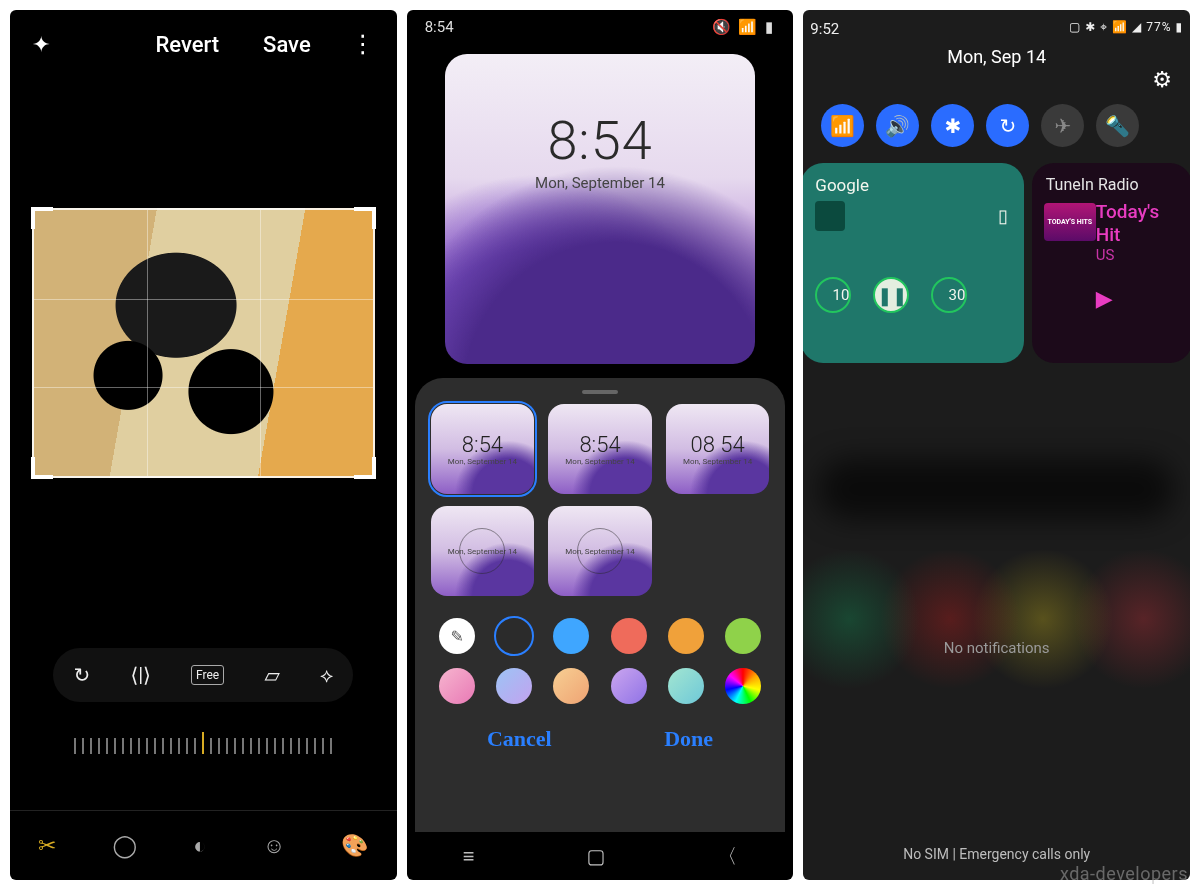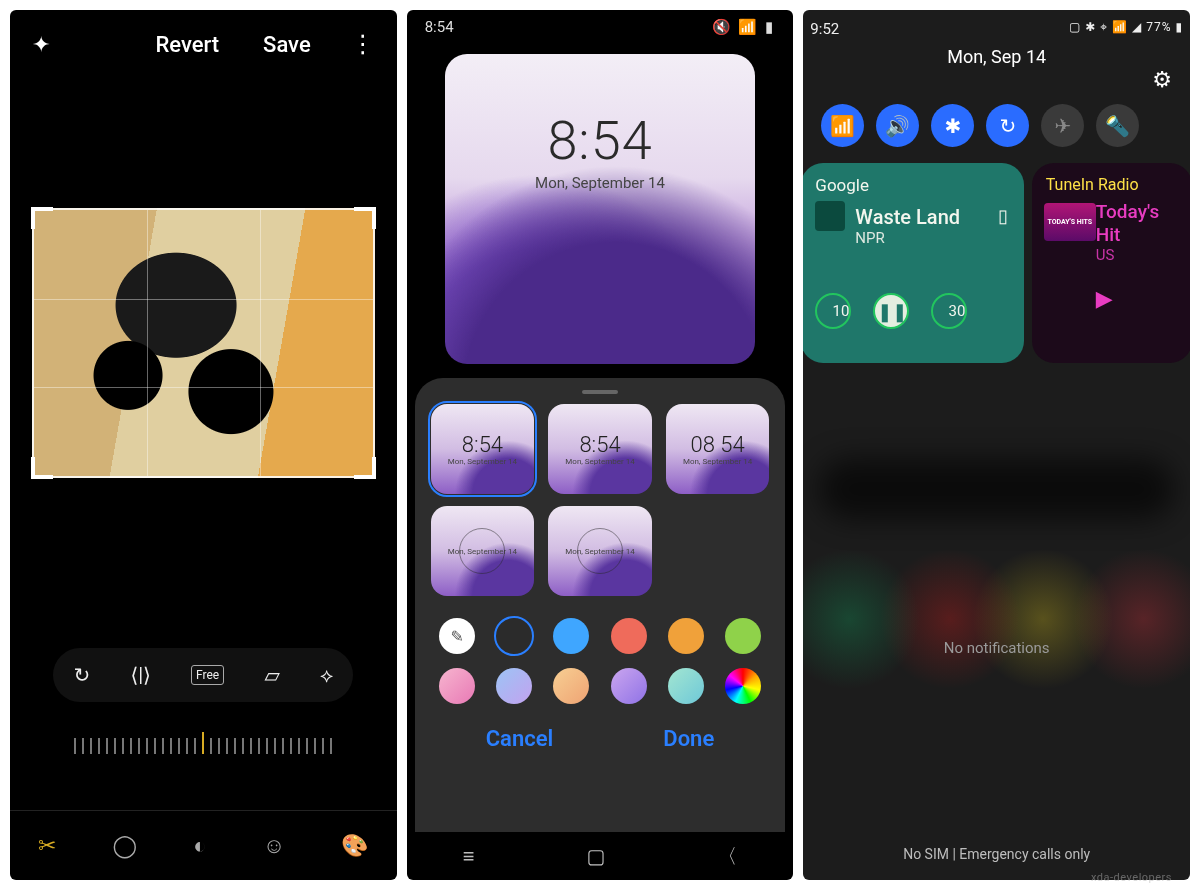--- a/index.html
+++ b/index.html
@@ -186,20 +186,21 @@
     cursor:pointer;
   }
 
   .p2-actions {
     display:flex;
     justify-content:space-around;
     padding: 14px 0 20px;
     font-size:22px;
     font-weight:600;
     color:#2a7fff;
+    font-family:Liberation Serif, serif;
   }
   .p2-actions span { cursor:pointer; }
 
   .p2-nav {
     height: 48px;
     display:flex;
     justify-content:space-around;
     align-items:center;
     font-size:20px;
     color:#bbb;
@@ -275,21 +276,21 @@
   }
   .mc1 .ctrl.play { background:#e4eee0; color:#1f776a; font-size:18px; }
   .mc1 .dev-icon { position:absolute; top:42px; right:16px; font-size:18px; }
 
   .mc2 {
     flex:.85;
     background:#1c0a1a;
     color:#e83cc1;
     margin-right:-2px;
   }
-  .mc2 .app { font-size:16px; color:#fde047; }
+  .mc2 .app { font-size:16px; color:#e5e5e5; }
   .mc2 .title { font-size:19px; font-weight:500; margin-top:6px; }
   .mc2 .sub { font-size:15px; opacity:.85; }
   .mc2 .play { margin-top:22px; font-size:22px; cursor:pointer; }
   .mc2 .art {
     position:absolute; left:12px; top:40px; width:52px; height:38px;
     background: linear-gradient(#b11576,#5b0b68); border-radius:4px;
     display:flex; align-items:center; justify-content:center;
     font-size:7px; text-align:center; color:#fff; font-weight:bold;
   }
   .mc2 .textcol { margin-left:50px; }
@@ -311,22 +312,22 @@
   .p3-sim {
     margin-top:auto;
     text-align:center;
     color:#bdbdbd;
     font-size:14px;
     padding:10px 0 18px;
   }
 
   .watermark {
     position:absolute;
-    right:28px; bottom:6px;
-    font-size:11px;
+    right:12px; bottom:6px;
+    font-size:18px;
     color:rgba(180,180,180,.5);
     letter-spacing:.5px;
   }
 </style>
 </head>
 <body>
 
 <div class="phone">
   <div class="p1-top">
     <span class="auto-icon">✦</span>
@@ -483,24 +484,20 @@
       <div class="qs-btn">↻</div>
       <div class="qs-btn off">✈</div>
       <div class="qs-btn off">🔦</div>
     </div>
 
   <div class="p3-media">
     <div class="media-card mc1">
       <div class="app">Google</div>
       <div style="display:flex;gap:10px;margin-top:6px">
         <div style="width:30px;height:30px;background:#0b4a3e;border-radius:4px"></div>
-        <div>
-          <div class="title">Waste Land</div>
-          <div class="sub">NPR</div>
-        </div>
       </div>
       <span class="dev-icon">▯</span>
       <div class="controls">
         <span class="ctrl">
             <span>10</span>
           </span>
         <span class="ctrl play">❚❚</span>
         <span class="ctrl">
             <span>30</span>
           </span>

